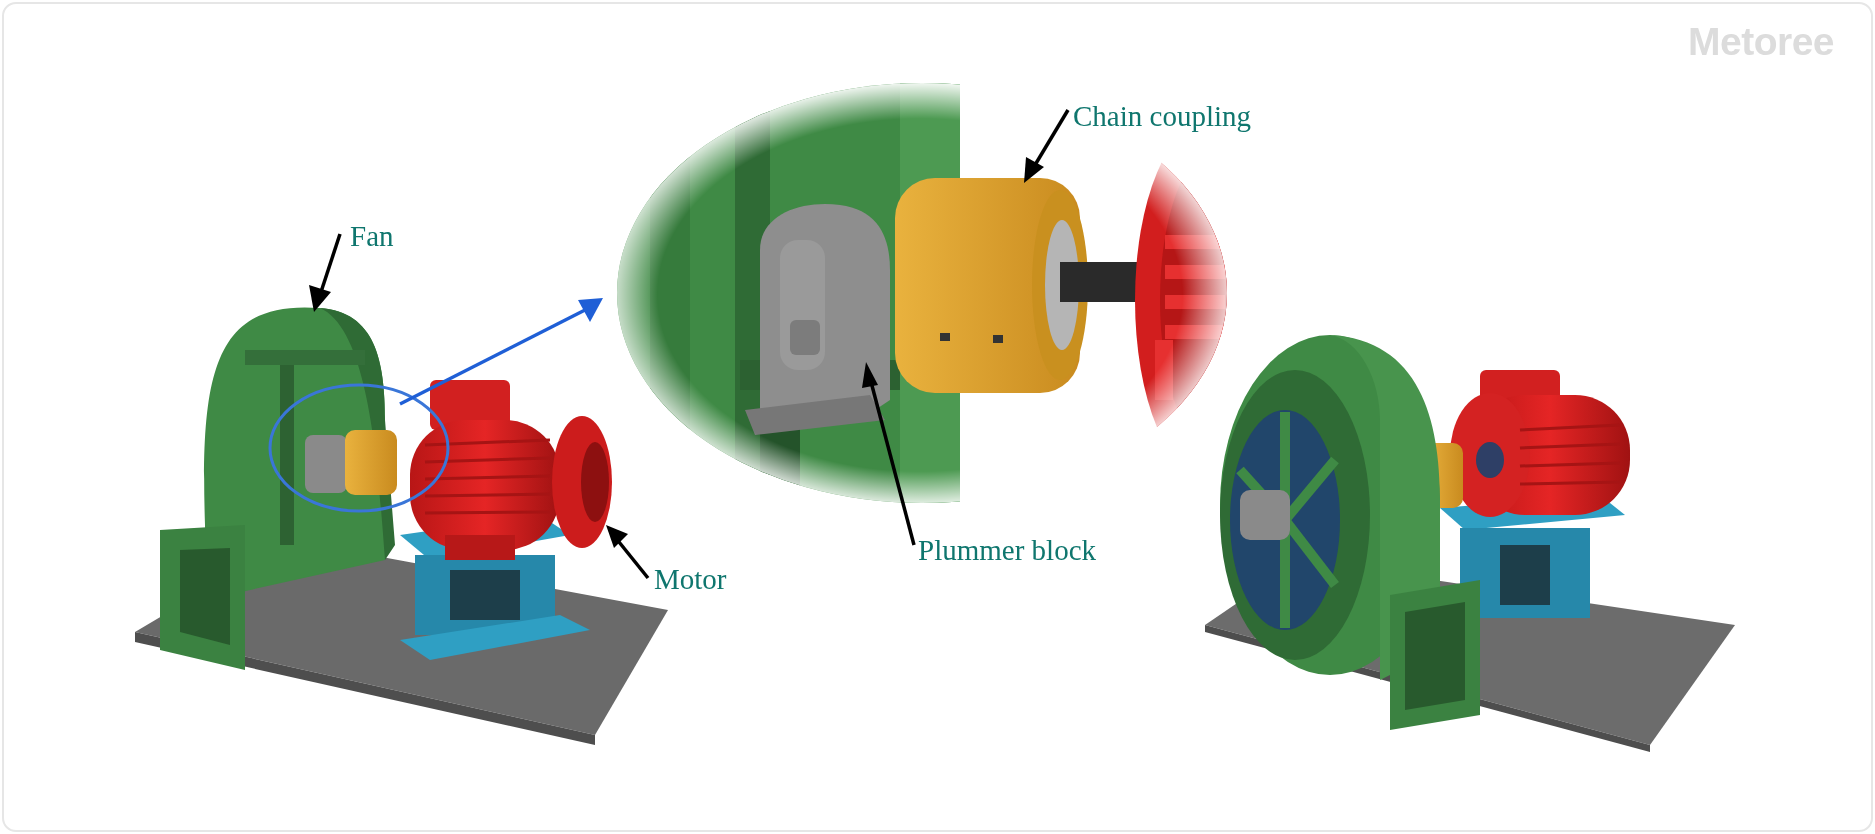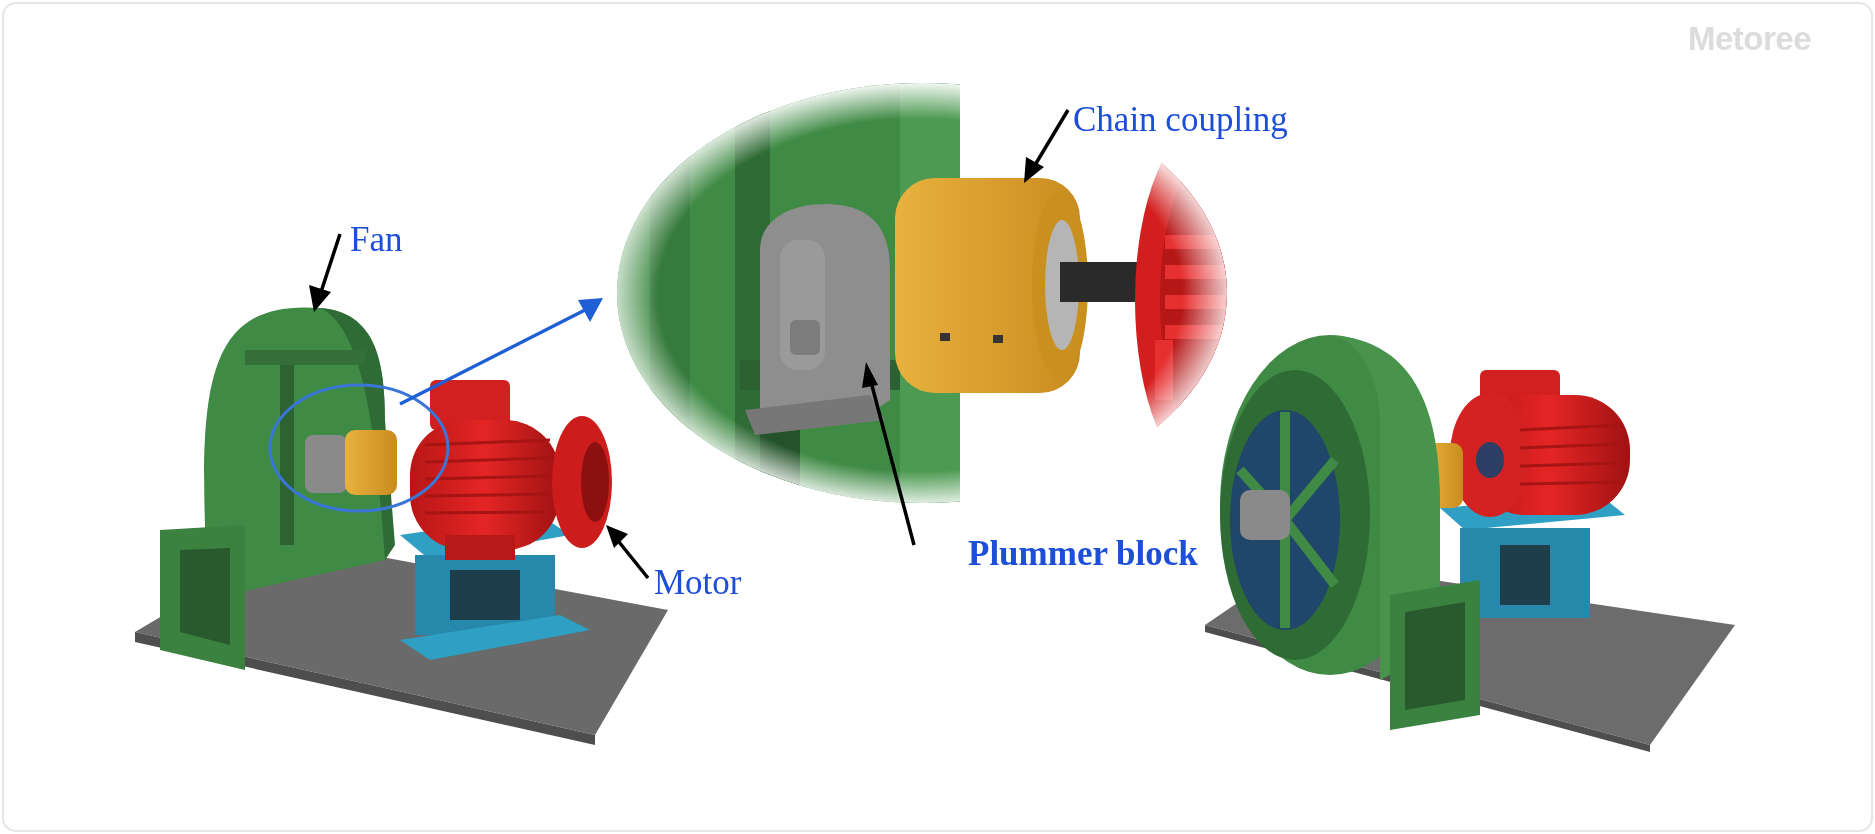--- a/index.html
+++ b/index.html
@@ -4,24 +4,24 @@
 <style>
   * { box-sizing: border-box; margin: 0; padding: 0; }
   html, body { width: 1875px; height: 834px; background: #ffffff; overflow: hidden; }
   body { font-family: "Liberation Serif", serif; position: relative; }
   .frame {
     position: absolute; left: 2px; top: 2px; width: 1871px; height: 830px;
     border: 2px solid #e6e6e6; border-radius: 14px; background: #ffffff;
   }
   .watermark {
     position: absolute; left: 1688px; top: 20px; font-family: "Liberation Sans", sans-serif;
-    font-weight: bold; font-size: 33px; color: #dcdcdc; letter-spacing: -0.5px;
+    font-weight: bold; font-size: 39px; color: #dcdcdc; letter-spacing: -0.5px;
   }
   .label {
-    position: absolute; font-family: "Liberation Serif", serif; font-size: 35px; color: #1d4ed8;
+    position: absolute; font-family: "Liberation Serif", serif; font-size: 29px; color: #0f766e;
     white-space: nowrap; line-height: 1;
   }
   svg.scene { position: absolute; left: 0; top: 0; }
 </style>
 </head>
 <body>
 
 <div class="frame"></div>
 
 <div class="watermark">Metoree</div>
@@ -170,13 +170,13 @@
     <polygon points="1024,183 1026,157 1044,167" stroke="none"></polygon>
 
     <line x1="914" y1="545" x2="870" y2="378"></line>
     <polygon points="866,362 862,388 878,385" stroke="none"></polygon>
   </g>
 </svg>
 
 <div class="label" style="left:350px; top:222px;">Fan</div>
 <div class="label" style="left:654px; top:565px;">Motor</div>
 <div class="label" style="left:1073px; top:102px;">Chain coupling</div>
-<div class="label" style="left:968px; top:536px;font-weight:bold;">Plummer block</div>
+<div class="label" style="left:918px; top:536px;">Plummer block</div>
 
 </body></html>

